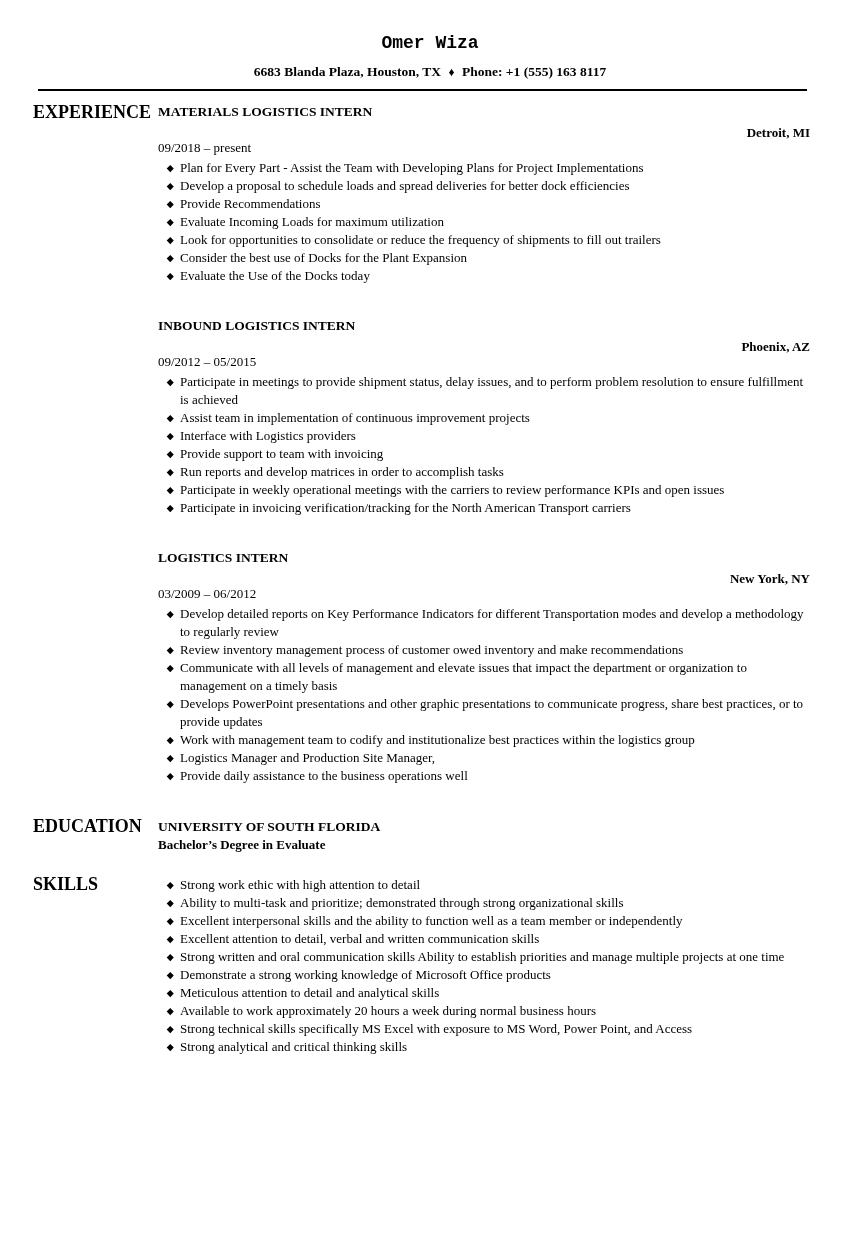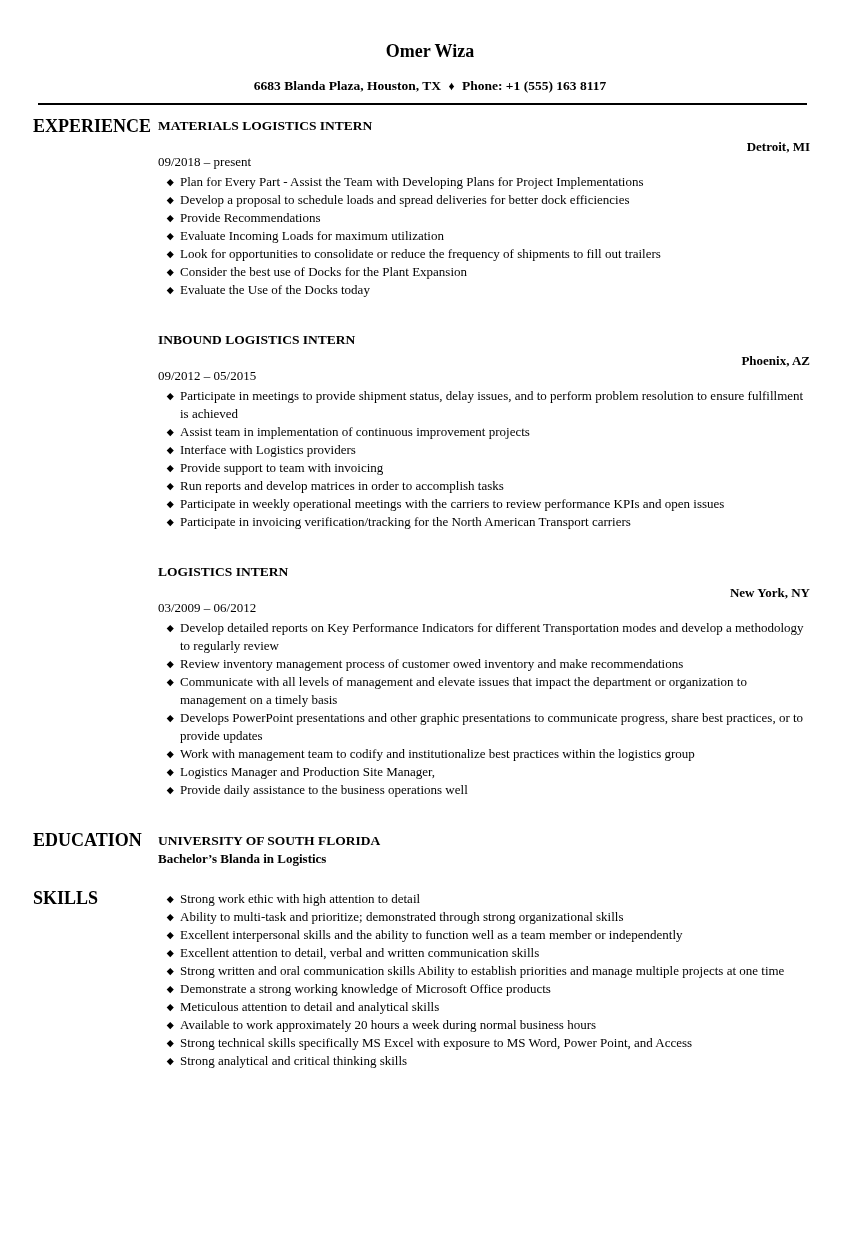--- a/index.html
+++ b/index.html
@@ -14,21 +14,22 @@
     line-height: 18px;
   }
   .page { width: 860px; min-height: 1240px; overflow: hidden; }
 
   
   .header { padding-top: 25px; text-align: center; }
   .name {
     font-size: 18px;
     font-weight: bold;
     line-height: 21px;
-    margin: 16px;
+    margin: 8px;
+    font-family: Liberation Mono, monospace;
   }
   .contact {
     margin-top: 10px;
     font-weight: bold;
     font-size: 13.5px;
     line-height: 16px;
   }
   .contact .sep { display: inline-block; padding: 0 4px; font-size: 12px; }
   .rule {
     border: none;
@@ -150,21 +151,21 @@
         </ul>
       </article>
 
     </div>
   </section>
 
   <section class="section section-education">
     <div class="label">EDUCATION</div>
     <div class="content">
       <div class="school">UNIVERSITY OF SOUTH FLORIDA</div>
-      <div class="degree">Bachelor’s Blanda in Logistics</div>
+      <div class="degree">Bachelor’s Degree in Evaluate</div>
     </div>
   </section>
 
   <section class="section section-skills">
     <div class="label">SKILLS</div>
     <div class="content">
       <ul class="blist">
         <li>Strong work ethic with high attention to detail</li>
         <li>Ability to multi-task and prioritize; demonstrated through strong organizational skills</li>
         <li>Excellent interpersonal skills and the ability to function well as a team member or independently</li>

